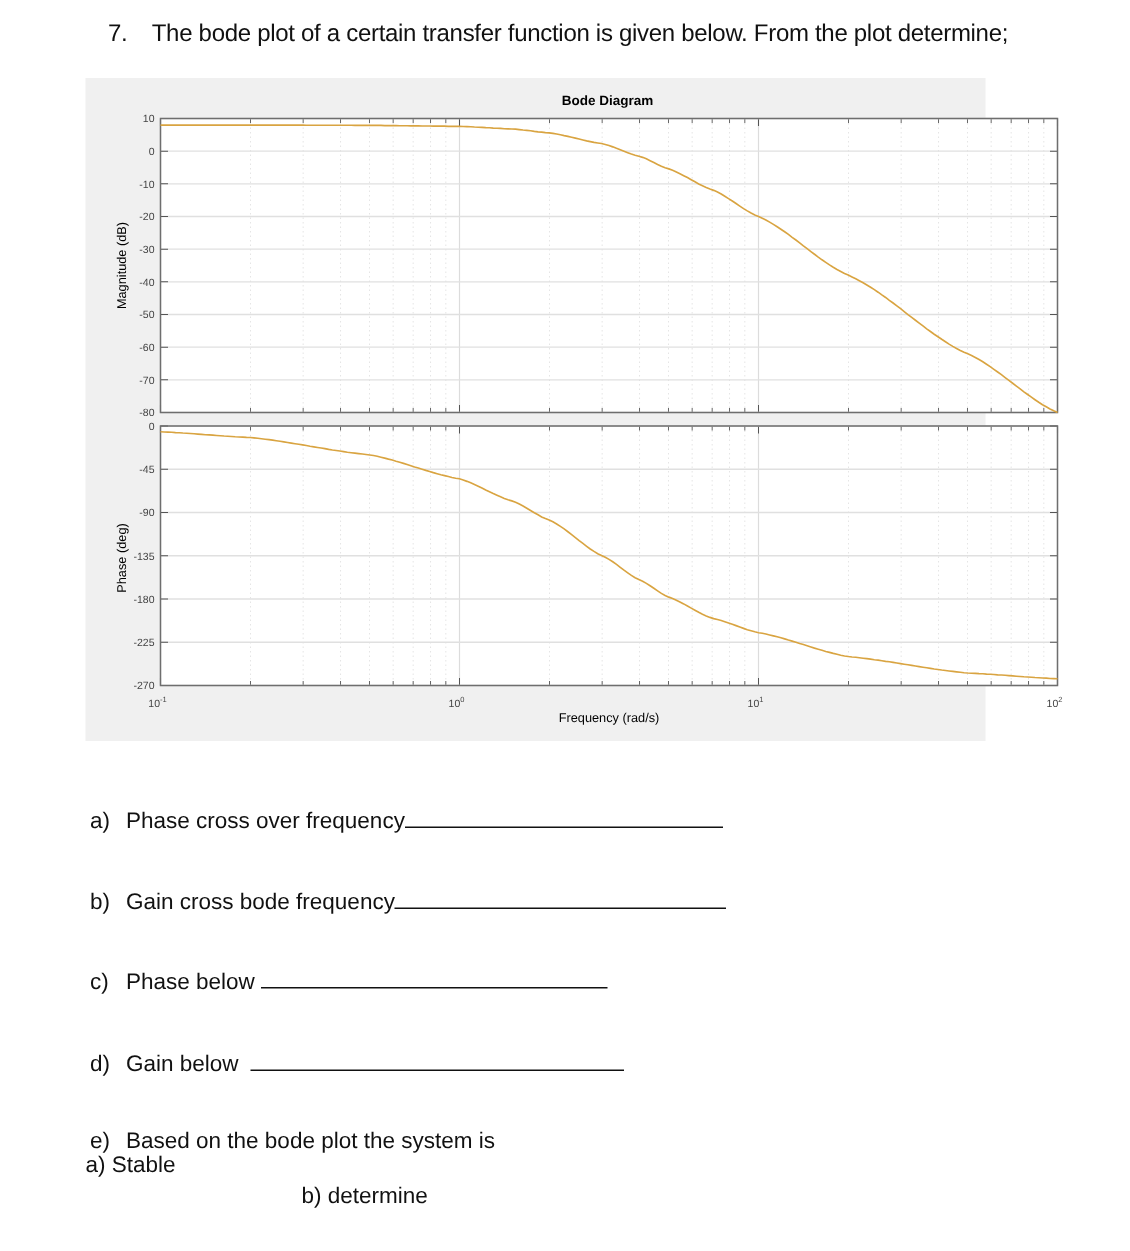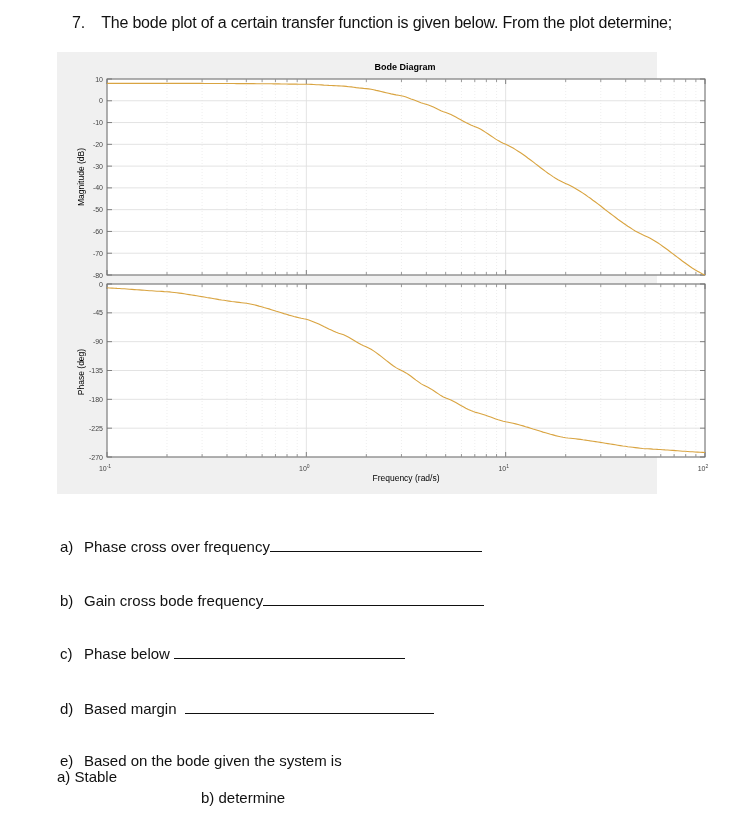--- a/index.html
+++ b/index.html
@@ -287,19 +287,19 @@
 <div class="question" style="top:537px">
   <span class="lbl">a)</span><span>Phase cross over frequency</span><span class="blank" style="width:212px"></span>
 </div>
 <div class="question" style="top:591px">
   <span class="lbl">b)</span><span>Gain cross bode frequency</span><span class="blank" style="width:221px"></span>
 </div>
 <div class="question" style="top:644px">
   <span class="lbl">c)</span><span style="white-space:pre">Phase below </span><span class="blank" style="width:231px"></span>
 </div>
 <div class="question" style="top:699px">
-  <span class="lbl">d)</span><span style="white-space:pre">Based margin  </span><span class="blank" style="width:249px"></span>
+  <span class="lbl">d)</span><span style="white-space:pre">Gain below  </span><span class="blank" style="width:249px"></span>
 </div>
 <div class="question" style="top:752px">
-  <span class="lbl">e)</span><span>Based on the bode given the system is</span>
+  <span class="lbl">e)</span><span>Based on the bode plot the system is</span>
 </div>
 <div class="opt" style="left:57px; top:768px">a) Stable</div>
 <div class="opt" style="left:201px; top:789px">b) determine</div>
 
 </body></html>

